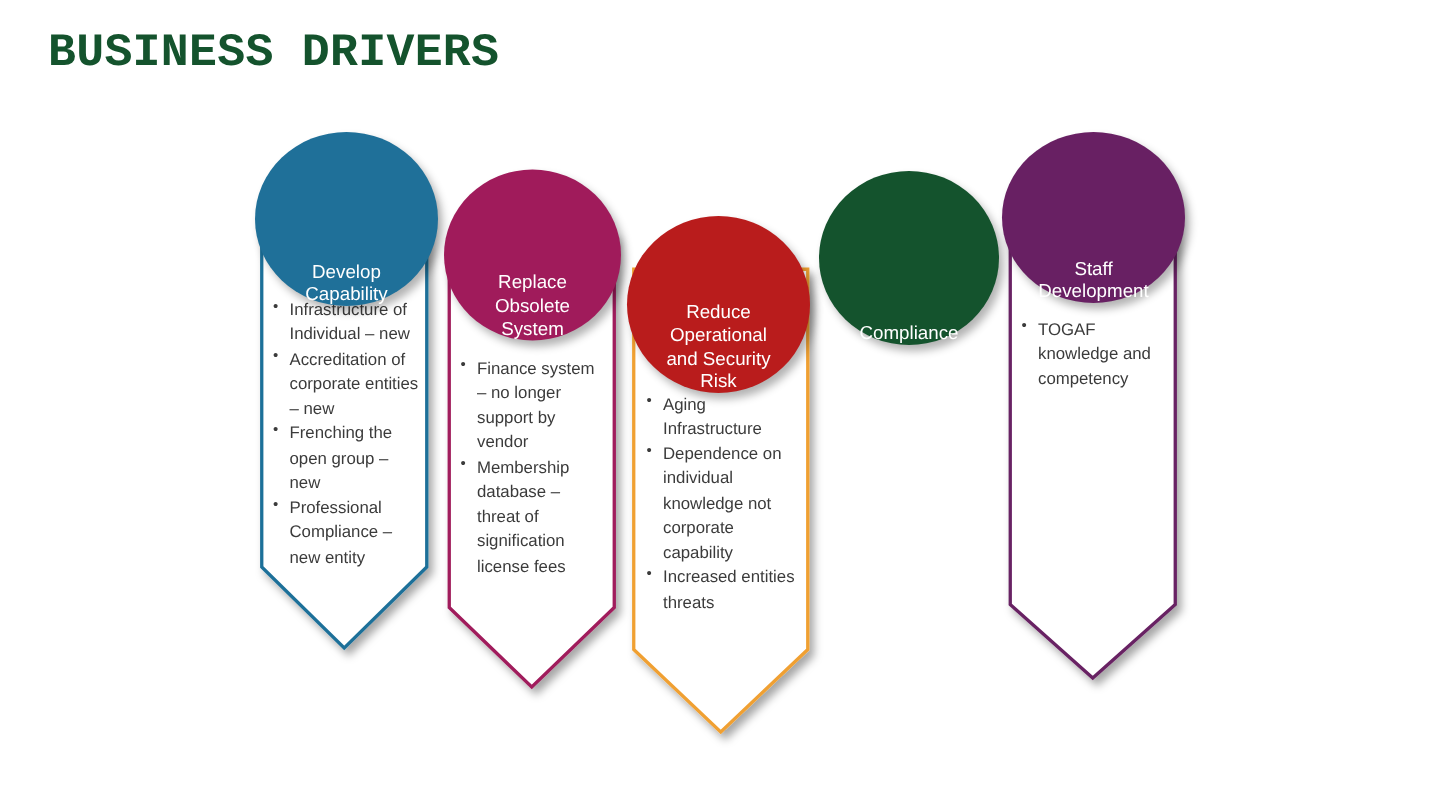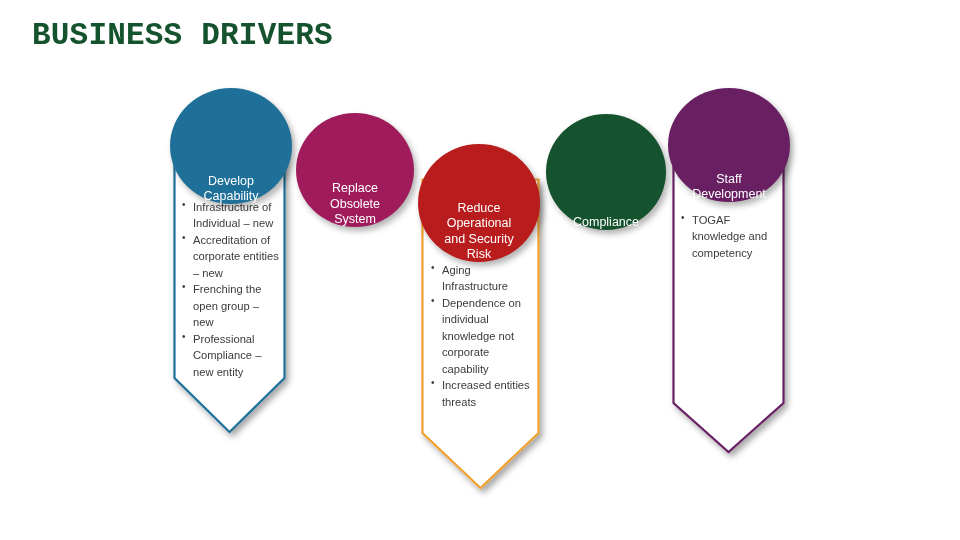--- a/index.html
+++ b/index.html
@@ -124,20 +124,34 @@
         <li>Accreditation of corporate entities – new</li>
         <li>Frenching the open group – new</li>
         <li>Professional Compliance – new entity</li>
       </ul>
     </div>
     <div class="circle" style="left:170px; top:88px; width:122px; height:116px; background:#1F7099;">
       <span class="circle-label">Develop
 Capability</span>
     </div>
 
+    <div class="banner" style="left:298px; top:155px; width:113px; height:320px;">
+      <svg class="banner-svg" width="113" height="320" viewBox="0 0 113 320">
+        <defs>
+          <filter id="sh2" x="-30%" y="-10%" width="180%" height="140%">
+            <feDropShadow dx="3" dy="4" stdDeviation="3" flood-color="#000000" flood-opacity="0.35"></feDropShadow>
+          </filter>
+        </defs>
+        <path d="M 1.5 1.5 L 111.5 1.5 L 111.5 250 L 56.5 303 L 1.5 250 Z" fill="#ffffff" stroke="#A01B5B" stroke-width="2.2" filter="url(#sh2)"></path>
+      </svg>
+      <ul class="bullets" style="left:9px; top:83px; width:98px;">
+        <li>Finance system – no longer support by vendor</li>
+        <li>Membership database – threat of signification license fees</li>
+      </ul>
+    </div>
     <div class="circle" style="left:296px; top:113px; width:118px; height:114px; background:#A01B5B;">
       <span class="circle-label">Replace
 Obsolete
 System</span>
     </div>
 
     <div class="banner" style="left:421px; top:178px; width:119px; height:330px;">
       <svg class="banner-svg" width="119" height="330" viewBox="0 0 119 330">
         <defs>
           <filter id="sh3" x="-30%" y="-10%" width="180%" height="140%">

